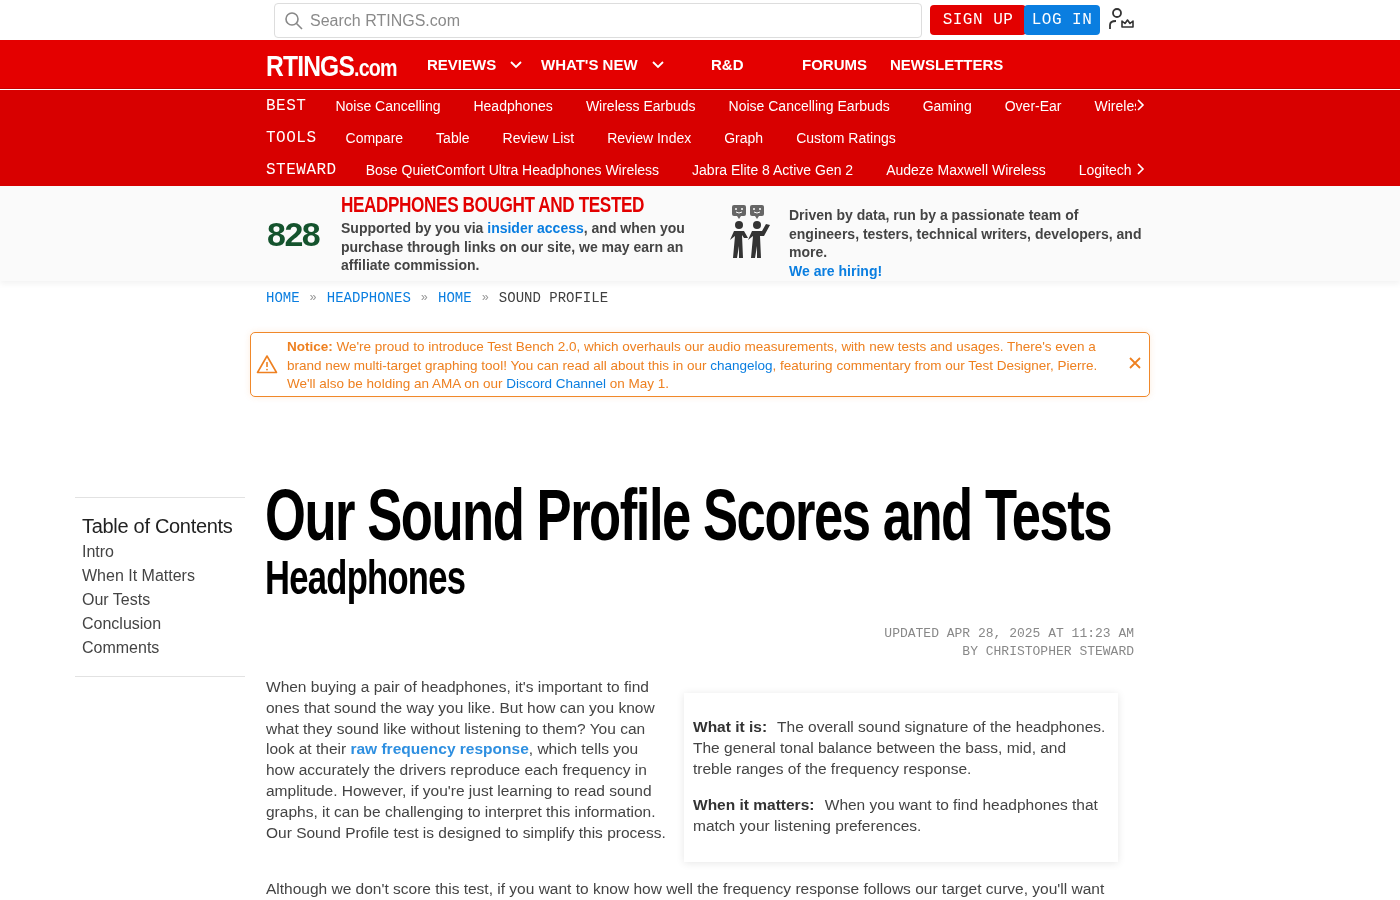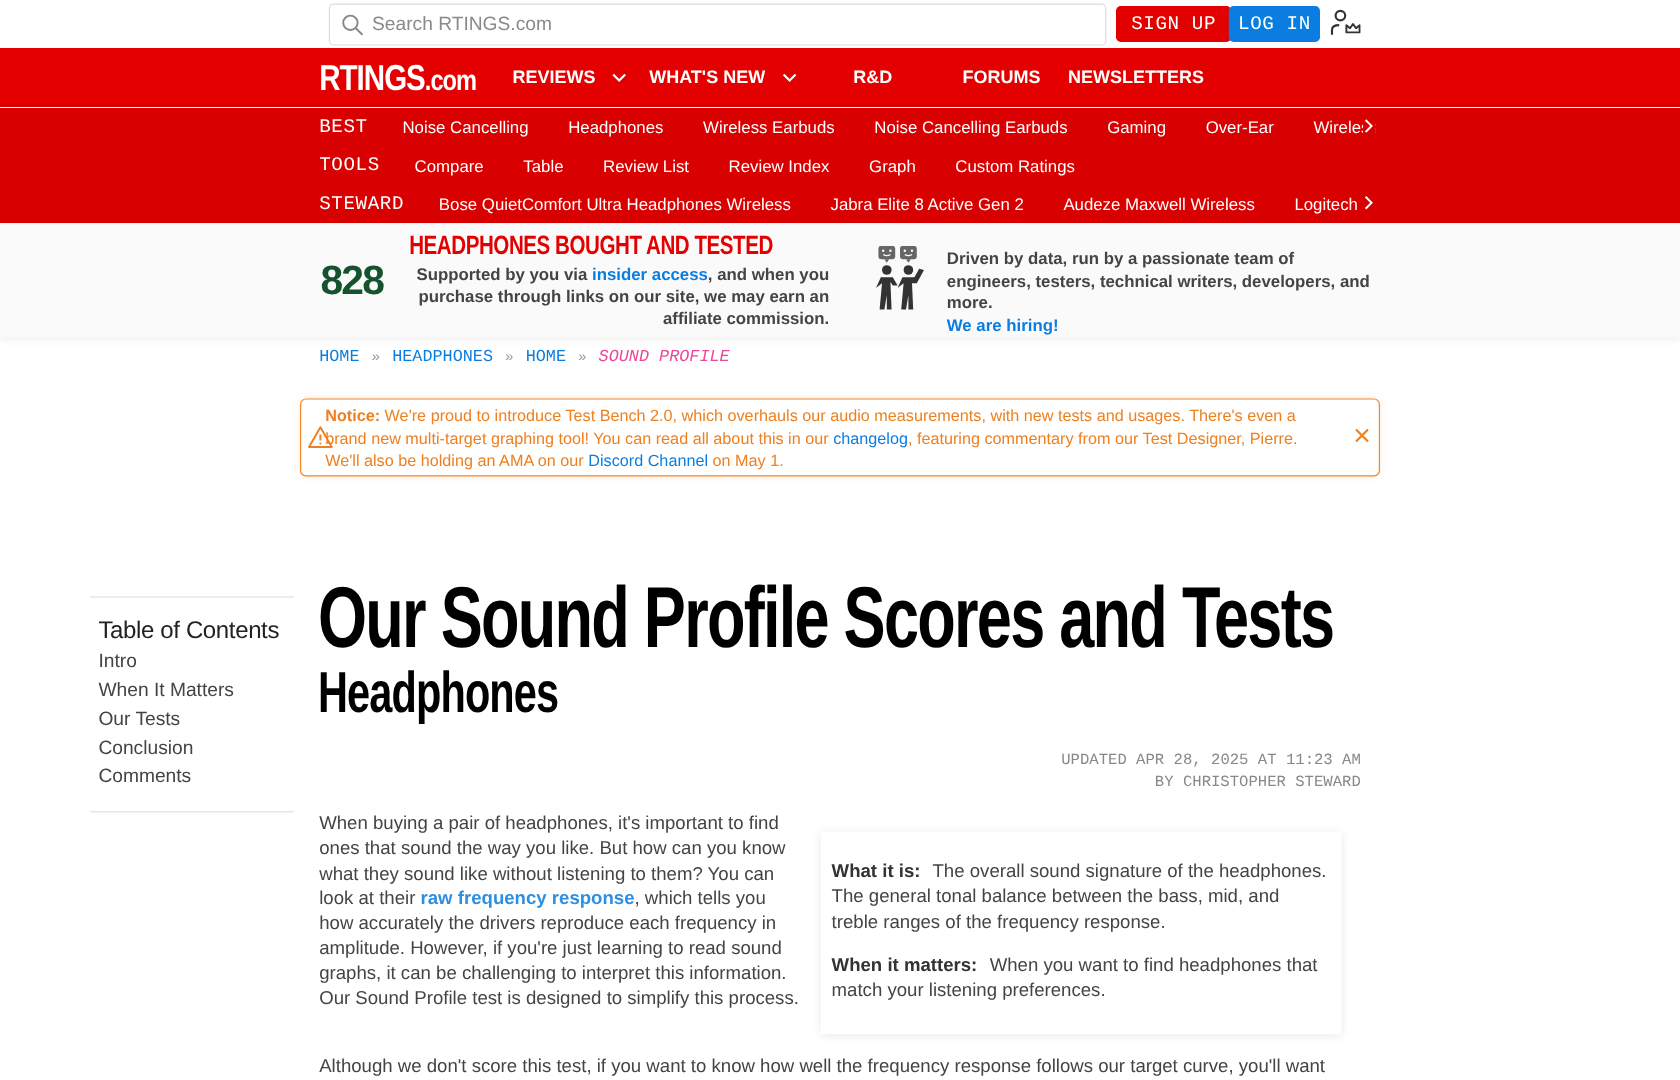--- a/index.html
+++ b/index.html
@@ -32,36 +32,36 @@
   .subrow a { color: #fff; font-size: 14px; margin-right: 12px; cursor: pointer; }
   .subrow .more { position: absolute; right: 0; top: 8px; width: 10px; height: 14px; background: #d80000; }
   .row-best { top: 90px; }
   .row-tools { top: 122px; }
   .row-popular { top: 154px; }
 
   
   .stats { position: absolute; left: 0; top: 186px; width: 1400px; height: 95px; background: #fafafa; box-shadow: 0 3px 6px rgba(0,0,0,0.05); }
   .bignum { position: absolute; left: 267px; top: 29px; color: #14532d; font-weight: bold; font-size: 34px; letter-spacing: -1.5px; }
   .stat-title { position: absolute; left: 341px; top: 6px; color: #e30000; font-weight: bold; font-size: 22px; transform: scaleX(0.78); transform-origin: left; white-space: nowrap; letter-spacing: -0.5px; }
-  .stat-text { position: absolute; left: 341px; top: 33px; width: 350px; font-size: 14px; font-weight: bold; color: #444; line-height: 18.5px; text-align: right; }
+  .stat-text { position: absolute; left: 341px; top: 33px; width: 350px; font-size: 14px; font-weight: bold; color: #444; line-height: 18.5px; }
   .stat-text a { color: #0a7ee0; }
   .hire-icon { position: absolute; left: 726px; top: 18px; width: 48px; height: 56px; }
   .hire-text { position: absolute; left: 789px; top: 20px; width: 360px; font-size: 14px; font-weight: bold; color: #444; line-height: 18.5px; }
   .hire-text a { color: #0a7ee0; display: block; }
 
   
   .crumbs { position: absolute; left: 266px; top: 290px; font-family: "Liberation Mono", monospace; font-size: 14px; display: flex; align-items: center; gap: 10px; }
   .crumbs a { color: #0a7ee0; cursor: pointer; }
   .crumbs .sep { color: #999; font-size: 12px; }
-  .crumbs .current { color: #ec4899; font-style: italic; }
+  .crumbs .current { color: #404040; }
 
   
   .notice { position: absolute; left: 250px; top: 332px; width: 900px; height: 65px; border: 1px solid #f0882a; border-radius: 5px; background: #fff; box-shadow: 0 0 6px rgba(240,136,42,0.15); }
   .notice .warn { position: absolute; left: 5px; top: 21px; width: 22px; height: 20px; }
-  .notice .text { position: absolute; left: 20px; top: 5px; width: 840px; font-size: 13.5px; line-height: 18.6px; color: #ee8020; }
+  .notice .text { position: absolute; left: 36px; top: 5px; width: 840px; font-size: 13.5px; line-height: 18.6px; color: #ee8020; }
   .notice .text b { color: #ee8020; }
   .notice .text a { color: #0a7ee0; cursor: pointer; }
   .notice .close { position: absolute; left: 877px; top: 23px; width: 14px; height: 14px; cursor: pointer; }
 
   
   .toc { position: absolute; left: 75px; top: 497px; width: 170px; height: 180px; border-top: 1px solid #e2e2e2; border-bottom: 1px solid #e2e2e2; }
   .toc h3 { position: absolute; left: 7px; top: 17px; font-size: 20px; font-weight: normal; color: #222; letter-spacing: -0.3px; }
   .toc ul { position: absolute; left: 7px; top: 44px; list-style: none; }
   .toc li { font-size: 16px; color: #444; height: 24px; line-height: 20px; cursor: pointer; }
 

